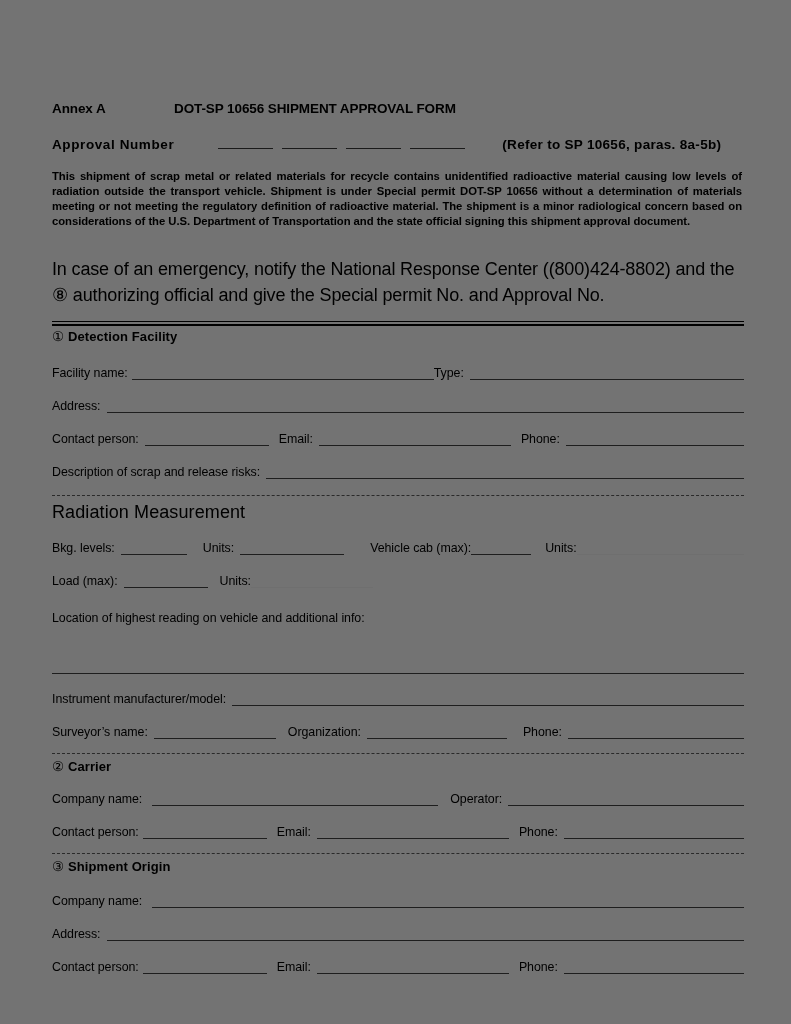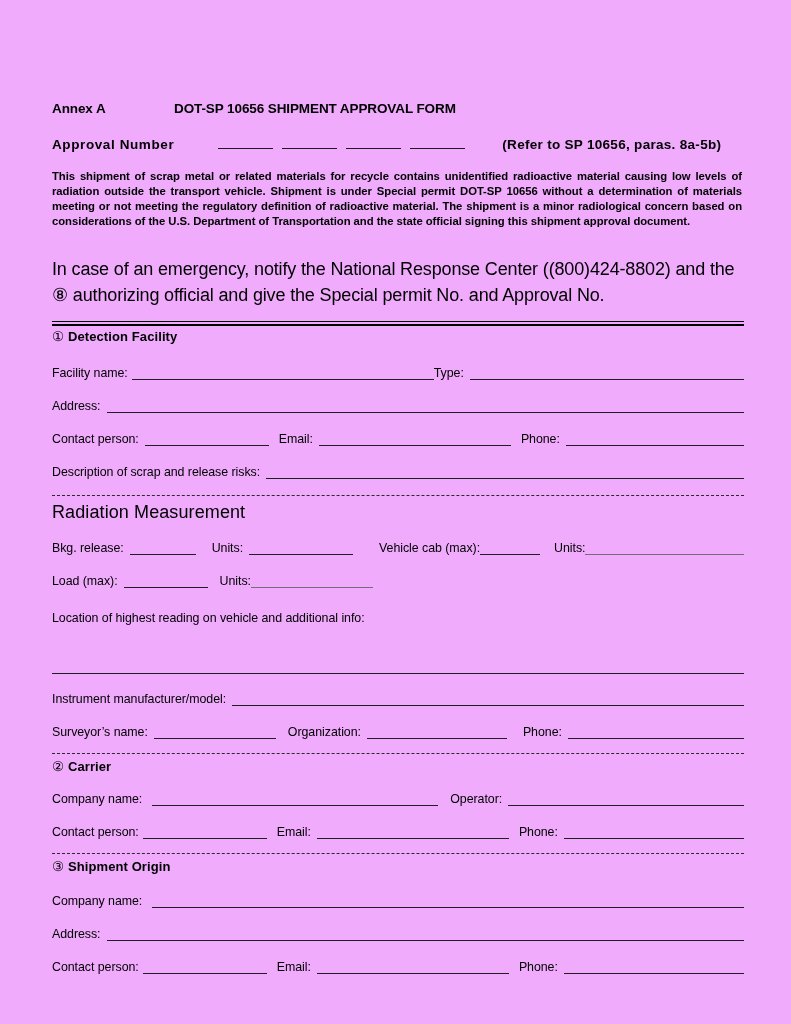--- a/index.html
+++ b/index.html
@@ -13,21 +13,21 @@
     overflow: hidden;
     font-family: "Liberation Sans", sans-serif;
     color: #000000;
     -webkit-font-smoothing: antialiased;
   }
 
   .page {
     position: relative;
     width: 791px;
     height: 1024px;
-    background: #f0abfc;
+    background: #737373;
     box-sizing: border-box;
   }
 
   .content {
     position: absolute;
     left: 52px;
     top: 0;
     width: 692px;
   }
 
@@ -214,21 +214,21 @@
       <span class="lbl">Description of scrap and release risks:</span>
       <span class="blank grow" style="margin-left:6px"></span>
     </div>
 
     <div class="dashed-rule" style="margin-top:15px"></div>
 
     <div class="group-title" style="margin-top:6px">Radiation Measurement</div>
 
 
     <div class="frow" style="margin-top:18px">
-      <span class="lbl">Bkg. release:</span>
+      <span class="lbl">Bkg. levels:</span>
       <span class="blank" style="width:66px;margin-left:6px"></span>
       <span class="sp" style="width:16px"></span>
       <span class="lbl">Units:</span>
       <span class="blank" style="width:104px;margin-left:6px"></span>
       <span class="sp" style="width:26px"></span>
       <span class="lbl">Vehicle cab (max):</span>
       <span class="blank" style="width:60px"></span>
       <span class="sp" style="width:14px"></span>
       <span class="lbl">Units:</span>
       <span class="blank grow light"></span>

